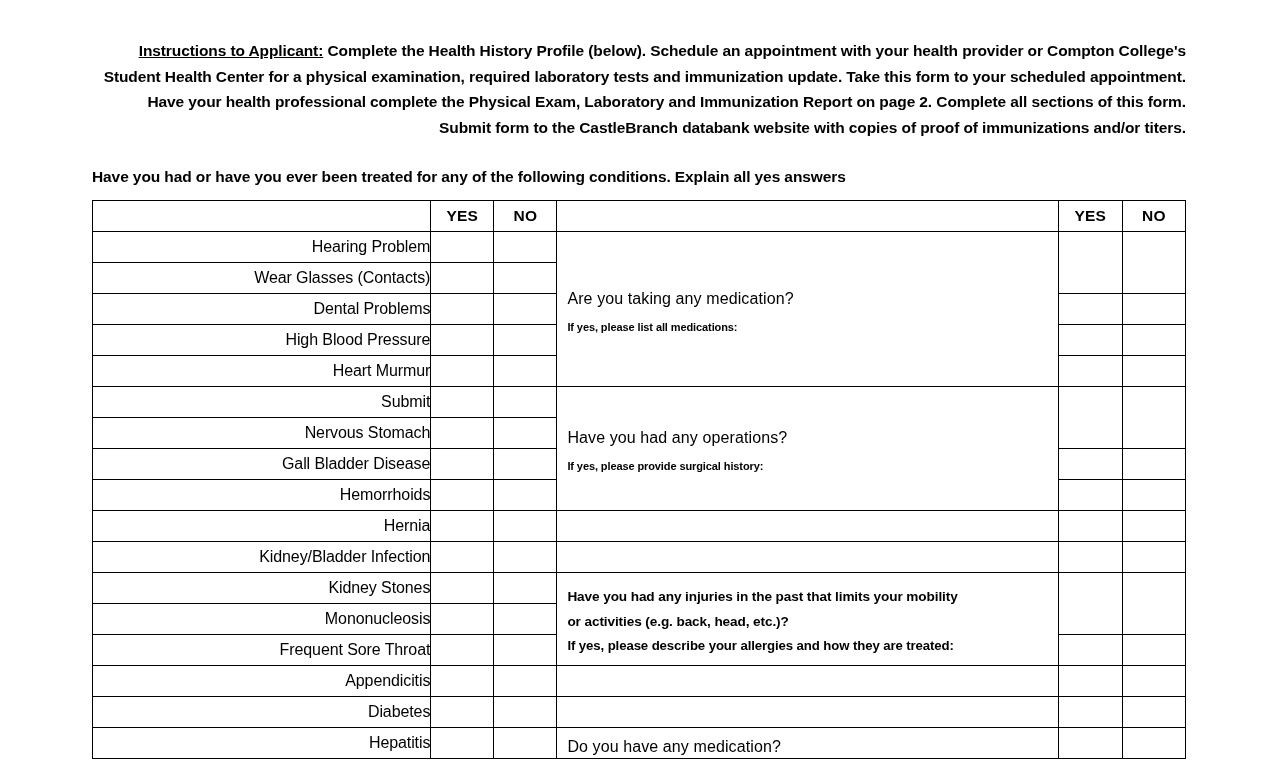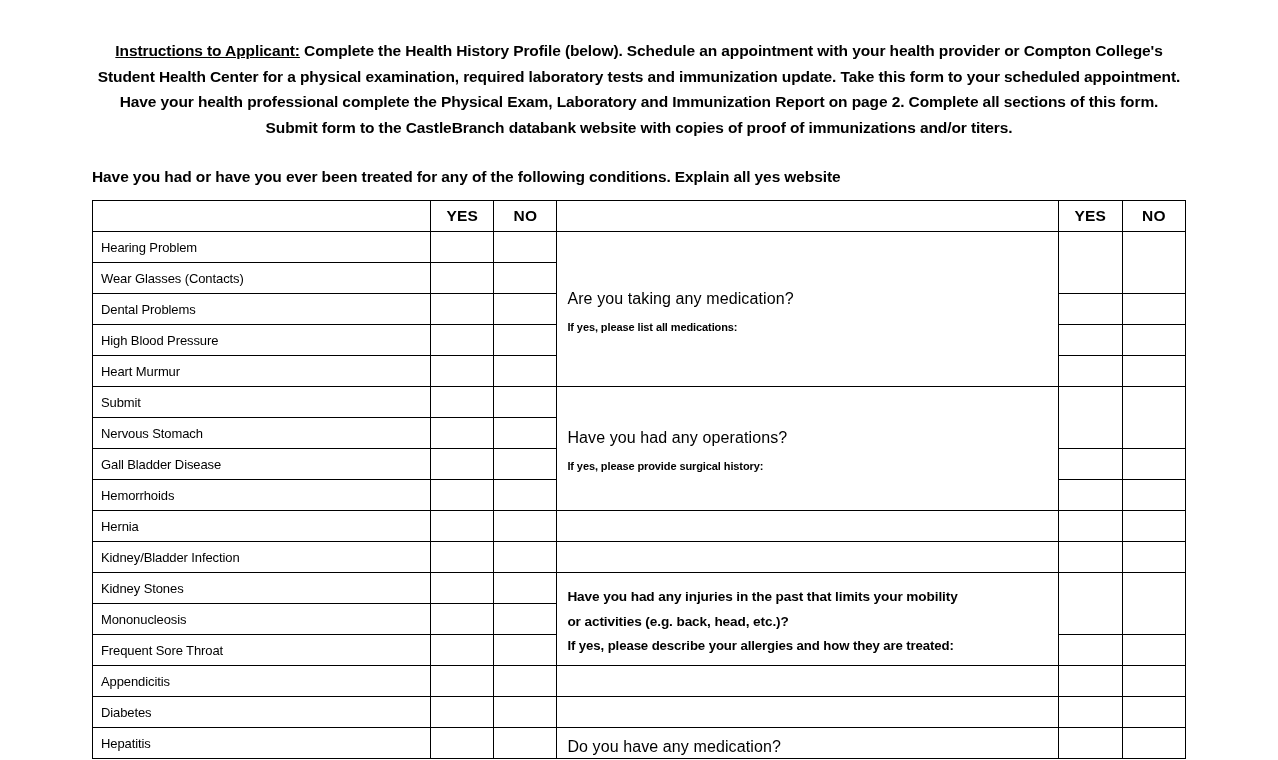--- a/index.html
+++ b/index.html
@@ -30,21 +30,21 @@
     width: 1094px;
   }
 
   
   .instructions {
     margin-top: 38px;
     font-size: 15.5px;
     line-height: 25.5px;
     font-weight: bold;
     letter-spacing: -0.1px;
-    text-align: center;
+    text-align: right;
     width: 1094px;
   }
   .instructions .lead {
     font-weight: bold;
     text-decoration: underline;
   }
   .instructions .body {
     font-weight: bold;
   }
 
@@ -80,26 +80,27 @@
   .hdr {
     text-align: center;
     font-weight: bold;
     font-size: 15.5px;
     height: 30px;
     letter-spacing: 0.2px;
   }
   .hdr-blank { height: 30px; }
 
   .cond {
-    font-size: 13px;
+    font-size: 16px;
     height: 30px;
     padding-left: 8px !important;
     letter-spacing: -0.1px;
     white-space: nowrap;
     overflow: hidden;
+    text-align: right;
   }
   .cellblank { height: 30px; }
 
   .mid-pad {
     padding: 0 8px 0 10px !important;
     vertical-align: top;
   }
   .mid-q {
     font-size: 16px;
     font-weight: normal;
@@ -133,21 +134,21 @@
 </head>
 <body>
 
 <div class="page">
   <div class="content">
 
     <div class="instructions">
       <span class="lead">Instructions to Applicant:</span><span class="body"> Complete the Health History Profile (below). Schedule an appointment with your health provider or Compton College's Student Health Center for a physical examination, required laboratory tests and immunization update. Take this form to your scheduled appointment. Have your health professional complete the Physical Exam, Laboratory and Immunization Report on page 2. Complete all sections of this form. Submit form to the CastleBranch databank website with copies of proof of immunizations and/or titers.</span>
     </div>
 
-    <div class="question-line">Have you had or have you ever been treated for any of the following conditions. Explain all yes website</div>
+    <div class="question-line">Have you had or have you ever been treated for any of the following conditions. Explain all yes answers</div>
 
     <table class="form">
       <colgroup>
         <col class="col-cond">
         <col class="col-yes">
         <col class="col-no">
         <col class="col-mid">
         <col class="col-yes2">
         <col class="col-no2">
       </colgroup>

